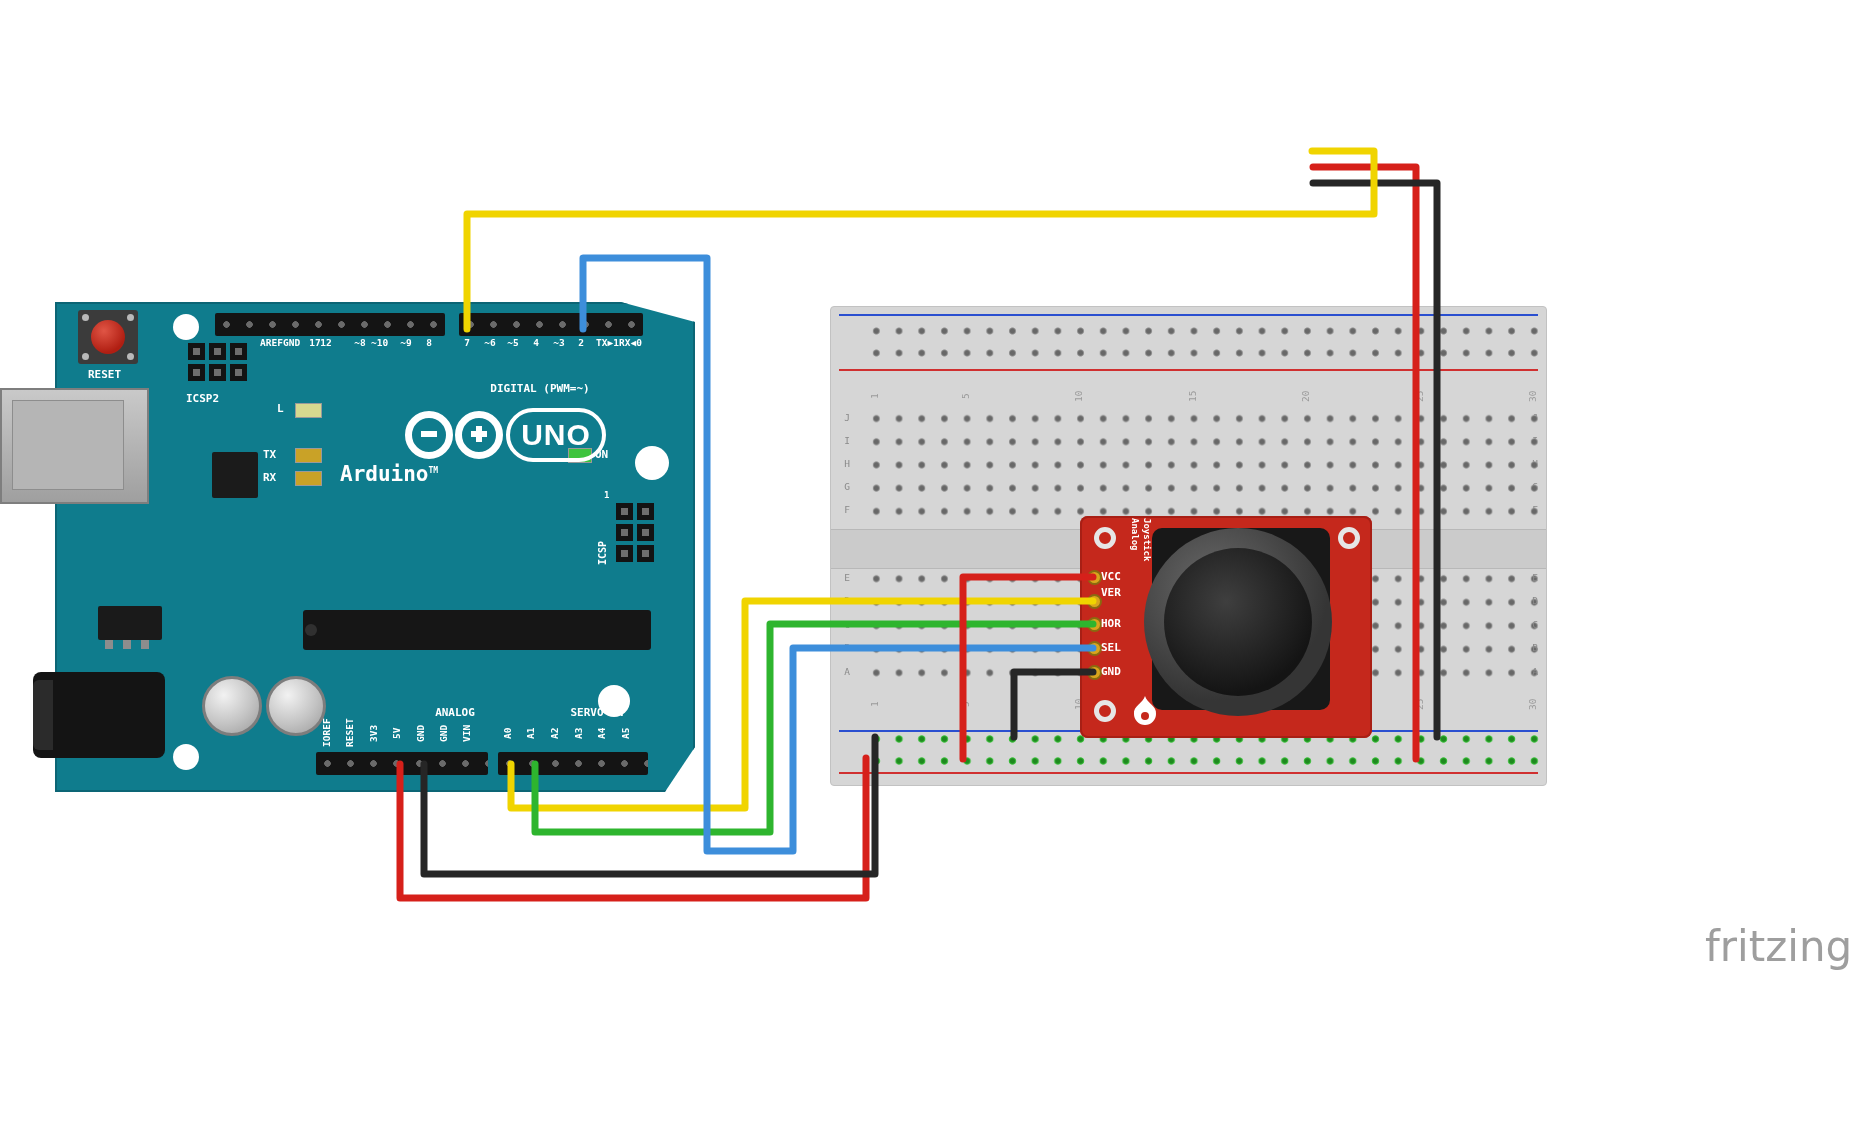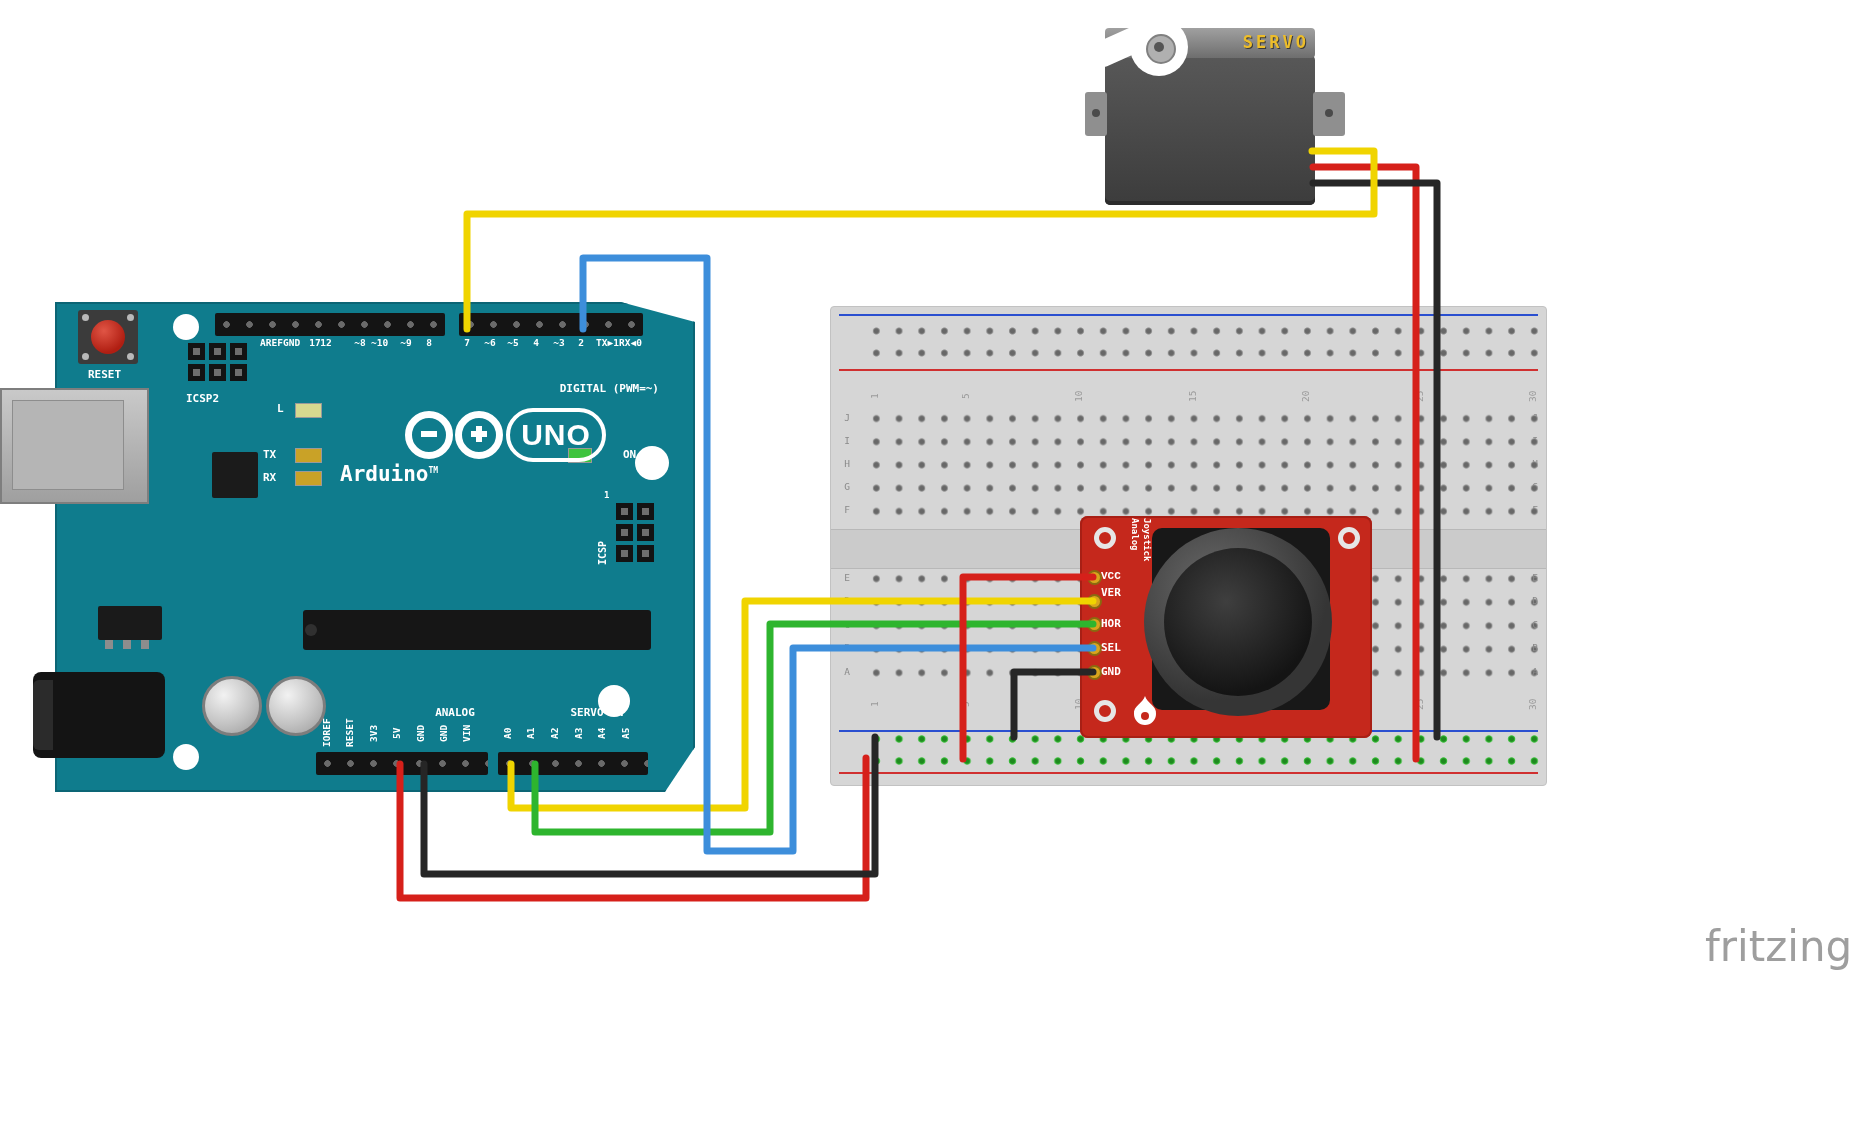--- a/index.html
+++ b/index.html
@@ -167,30 +167,30 @@
     <span class="vlb" style="left:366px">8</span>
     <span class="vlb" style="left:404px">7</span>
     <span class="vlb" style="left:427px">~6</span>
     <span class="vlb" style="left:450px">~5</span>
     <span class="vlb" style="left:473px">4</span>
     <span class="vlb" style="left:496px">~3</span>
     <span class="vlb" style="left:518px">2</span>
     <span class="vlb" style="left:541px">TX▶1</span>
     <span class="vlb" style="left:564px">RX◀0</span>
 
-    <span class="lbl" style="left:366px;top:80px;width:238px;text-align:right;">DIGITAL (PWM=~)</span>
+    <span class="lbl" style="left:366px;top:80px;width:238px;text-align:center;">DIGITAL (PWM=~)</span>
 
     <span class="lbl" style="left:222px;top:100px;">L</span>
     <div class="ledr" style="left:240px;top:101px;background:#d6d98f;"></div>
     <span class="lbl" style="left:208px;top:146px;">TX</span>
     <div class="ledr" style="left:240px;top:146px;background:#c9a227;"></div>
     <span class="lbl" style="left:208px;top:169px;">RX</span>
     <div class="ledr" style="left:240px;top:169px;background:#c9a227;"></div>
     <div class="ledr" style="left:513px;top:146px;width:22px;background:#3ec43e;"></div>
-    <span class="lbl" style="left:568px;top:146px;">ON</span>
+    <span class="lbl" style="left:540px;top:146px;">ON</span>
 
     <div class="abs" style="left:350px;top:109px;width:34px;height:34px;border:7px solid #fff;border-radius:50%;"></div>
     <div class="abs" style="left:400px;top:109px;width:34px;height:34px;border:7px solid #fff;border-radius:50%;"></div>
     <div class="abs" style="left:366px;top:129px;width:16px;height:6px;background:#fff;"></div>
     <div class="abs" style="left:416px;top:129px;width:16px;height:6px;background:#fff;"></div>
     <div class="abs" style="left:421px;top:124px;width:6px;height:16px;background:#fff;"></div>
     <div class="abs" style="left:451px;top:106px;width:92px;height:46px;border:4px solid #fff;border-radius:27px;color:#fff;display:flex;align-items:center;justify-content:center;font:bold 30px 'Liberation Sans',sans-serif;letter-spacing:1px;">
         <span>UNO</span>
       </div>
     <div class="abs" style="left:285px;top:160px;color:#fff;font:bold 21px 'DejaVu Sans Mono',monospace;"><span>Arduino</span><sup style="font-size:8px;">TM</sup></div>
@@ -233,54 +233,39 @@
     <span class="plb vup" style="left:407px">VIN</span>
 
     <span class="plb vup" style="left:448px">A0</span>
     <span class="plb vup" style="left:471px">A1</span>
     <span class="plb vup" style="left:495px">A2</span>
     <span class="plb vup" style="left:519px">A3</span>
     <span class="plb vup" style="left:542px">A4</span>
     <span class="plb vup" style="left:566px">A5</span>
   </div>
 
-  <div class="servo">
-    <div class="abs" style="left:22px;top:47px;width:210px;height:150px;background:linear-gradient(#585858,#3c3c3c);border-radius:5px;box-shadow:inset 0 -4px 0 #2c2c2c;"></div>
-    <div class="abs" style="left:22px;top:20px;width:210px;height:30px;background:linear-gradient(#a0a0a0,#6e6e6e);border-radius:4px;"></div>
-    <span class="abs" style="left:118px;top:24px;width:108px;text-align:right;color:#edbd2a;font:bold 17px 'DejaVu Sans Mono',monospace;letter-spacing:3px;text-shadow:1px 1px 0 #3a3a3a;">SERVO</span>
-    <div class="abs" style="left:2px;top:84px;width:22px;height:44px;background:#8f8f8f;border-radius:3px;">
-      <div class="abs" style="left:7px;top:17px;width:8px;height:8px;border-radius:50%;background:#4a4a4a;"></div>
-    </div>
-    <div class="abs" style="left:230px;top:84px;width:32px;height:44px;background:#8f8f8f;border-radius:3px;">
-      <div class="abs" style="left:12px;top:17px;width:8px;height:8px;border-radius:50%;background:#4a4a4a;"></div>
-    </div>
-    <div class="abs" style="left:0px;top:6px;width:92px;height:26px;background:#fff;border-radius:13px;transform:rotate(-24deg);transform-origin:80px 13px;"></div>
-    <div class="abs" style="left:47px;top:10px;width:58px;height:58px;border-radius:50%;background:#fff;"></div>
-    <div class="abs" style="left:63px;top:26px;width:26px;height:26px;border-radius:50%;background:#b0b0b0;border:2px solid #808080;"></div>
-    <div class="abs" style="left:71px;top:34px;width:10px;height:10px;border-radius:50%;background:#555;"></div>
-  </div>
 
   <div class="joy">
     <div class="joy-pcb"></div>
     <div class="joy-hole" style="left:14px;top:11px;"></div>
     <div class="joy-hole" style="left:258px;top:11px;"></div>
     <div class="joy-hole" style="left:14px;top:184px;"></div>
 
     <div class="abs" style="left:50px;top:2px;display:flex;gap:2px;color:#fff;font:bold 9px 'DejaVu Sans Mono',monospace;">
       <span class="vdn">Analog</span>
       <span class="vdn">Joystick</span>
     </div>
 
     <div class="joy-pad" style="left:7px;top:54px;"></div>
     <div class="joy-pad" style="left:7px;top:78px;"></div>
     <div class="joy-pad" style="left:7px;top:101px;"></div>
     <div class="joy-pad" style="left:7px;top:125px;"></div>
     <div class="joy-pad" style="left:7px;top:149px;"></div>
 
-    <span class="joy-lbl" style="top:54px;font-family:Liberation Mono, monospace;">VCC</span>
+    <span class="joy-lbl" style="top:54px;">VCC</span>
     <span class="joy-lbl" style="top:70px;">VER</span>
     <span class="joy-lbl" style="top:101px;">HOR</span>
     <span class="joy-lbl" style="top:125px;">SEL</span>
     <span class="joy-lbl" style="top:149px;">GND</span>
 
     <div class="abs" style="left:72px;top:12px;width:178px;height:182px;background:#181818;border-radius:10px;"></div>
     <div class="abs" style="left:64px;top:12px;width:188px;height:188px;border-radius:50%;background:radial-gradient(circle at 38% 32%, #6a6a6a, #353535 65%);"></div>
     <div class="abs" style="left:84px;top:32px;width:148px;height:148px;border-radius:50%;background:radial-gradient(circle at 42% 36%, #3f3f3f, #141414 72%);"></div>
 
     <svg class="abs" style="left:52px;top:180px;" width="26" height="30" viewBox="0 0 26 30">

